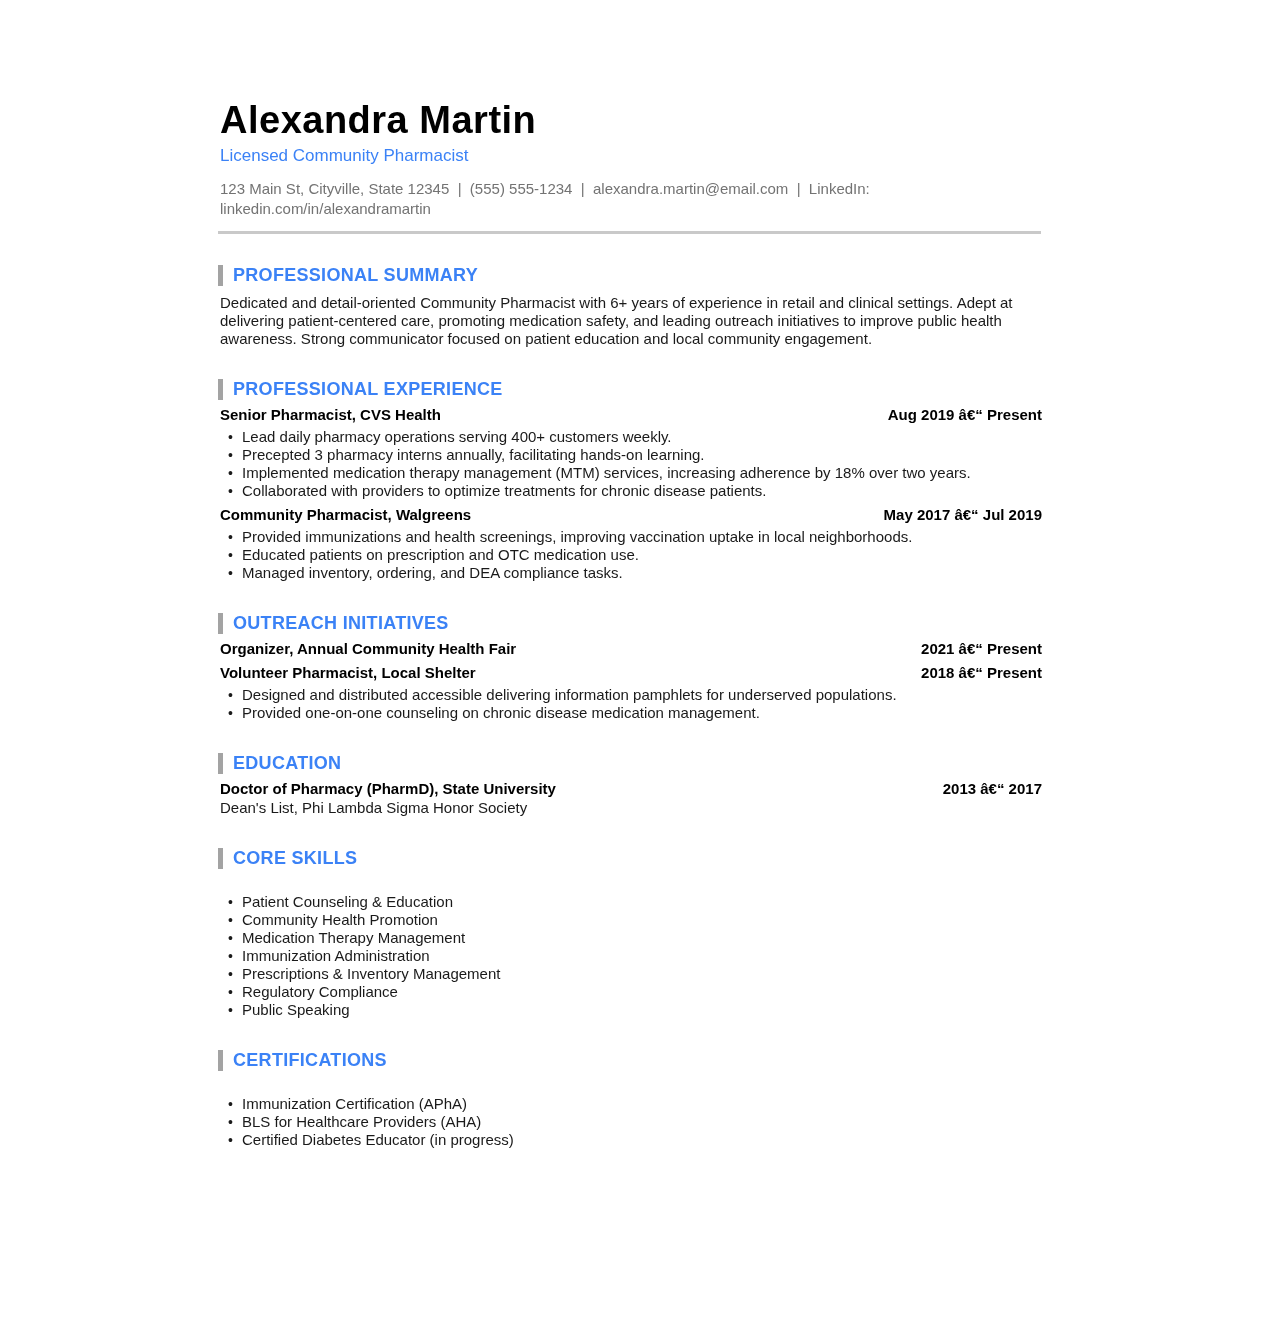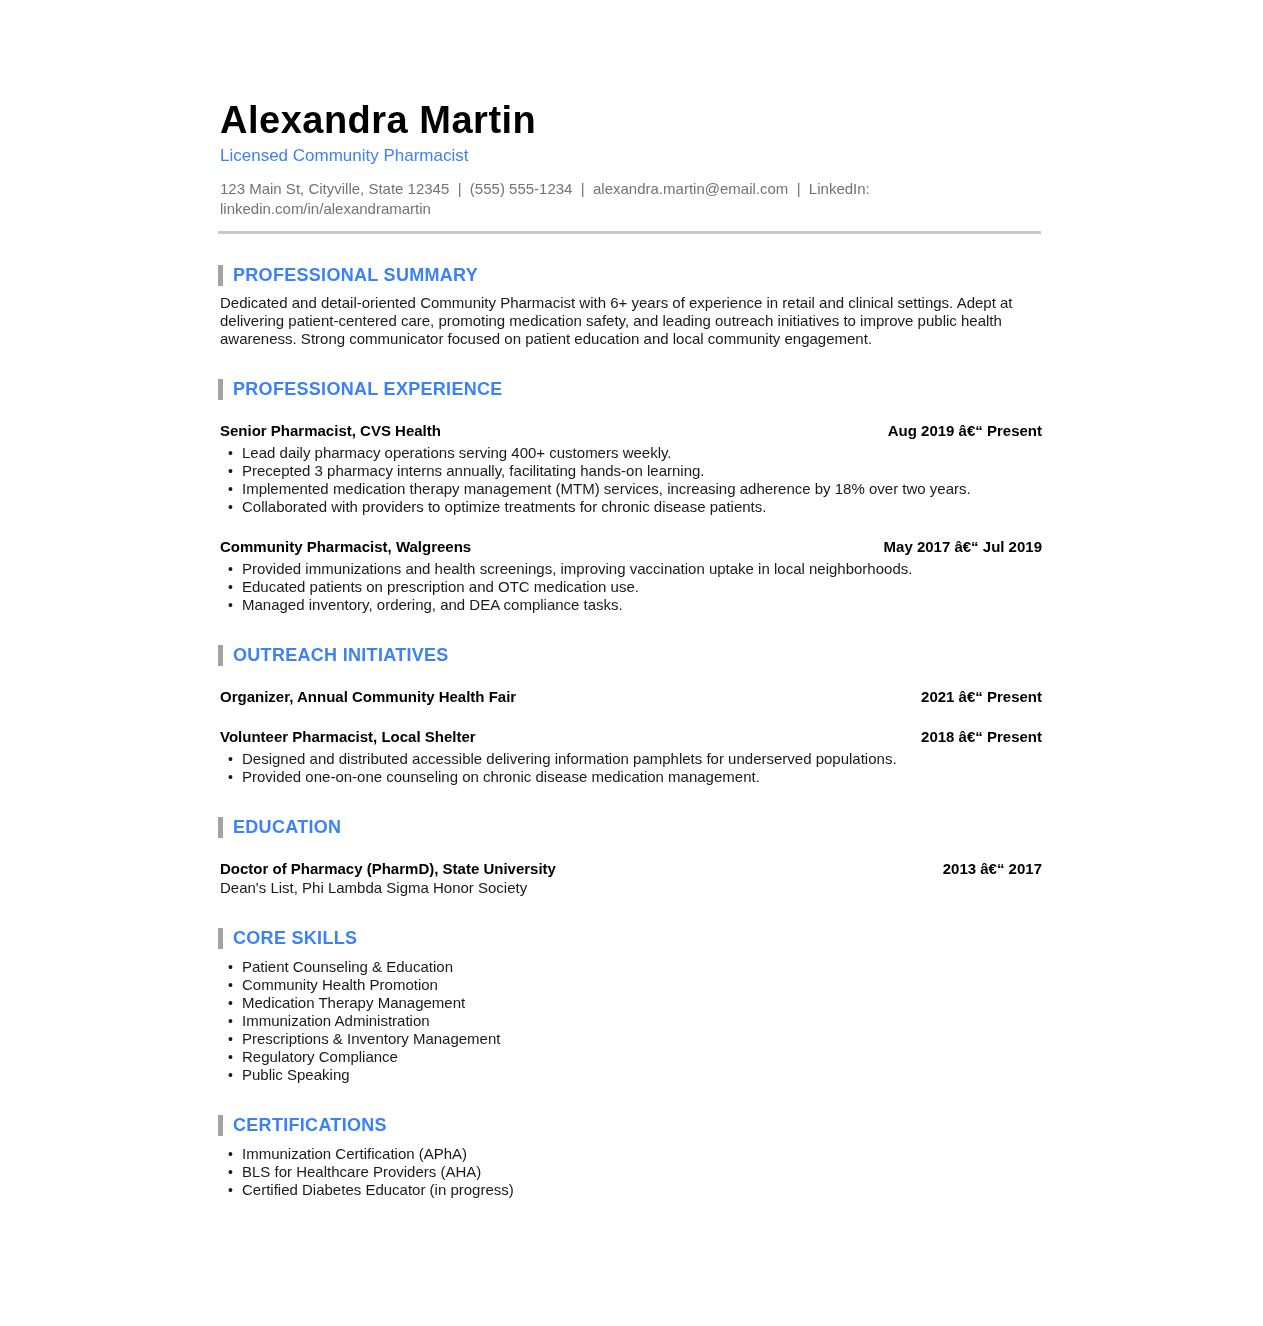--- a/index.html
+++ b/index.html
@@ -63,36 +63,36 @@
     background: #a3a3a3;
     margin-left: -2px;
     margin-right: 10px;
     flex: 0 0 auto;
   }
   .body-text {
     margin-top: 8px;
     font-size: 15px;
     line-height: 18px;
   }
-  .entry { margin-top: 22px; }
+  .entry { margin-top: 6px; }
   .entry-header {
     display: flex;
     justify-content: space-between;
     align-items: baseline;
     font-size: 15px;
     line-height: 18px;
     font-weight: 700;
     color: #000000;
   }
   .entry-dates { white-space: nowrap; }
   ul.bullets {
     margin-top: 4px;
     list-style: none;
   }
-  ul.bullets.gap { margin-top: 9px; }
+  ul.bullets.gap { margin-top: 24px; }
   ul.bullets li {
     position: relative;
     font-size: 15px;
     line-height: 18px;
     padding-left: 22px;
   }
   ul.bullets li::before {
     content: "\2022";
     position: absolute;
     left: 8px;

